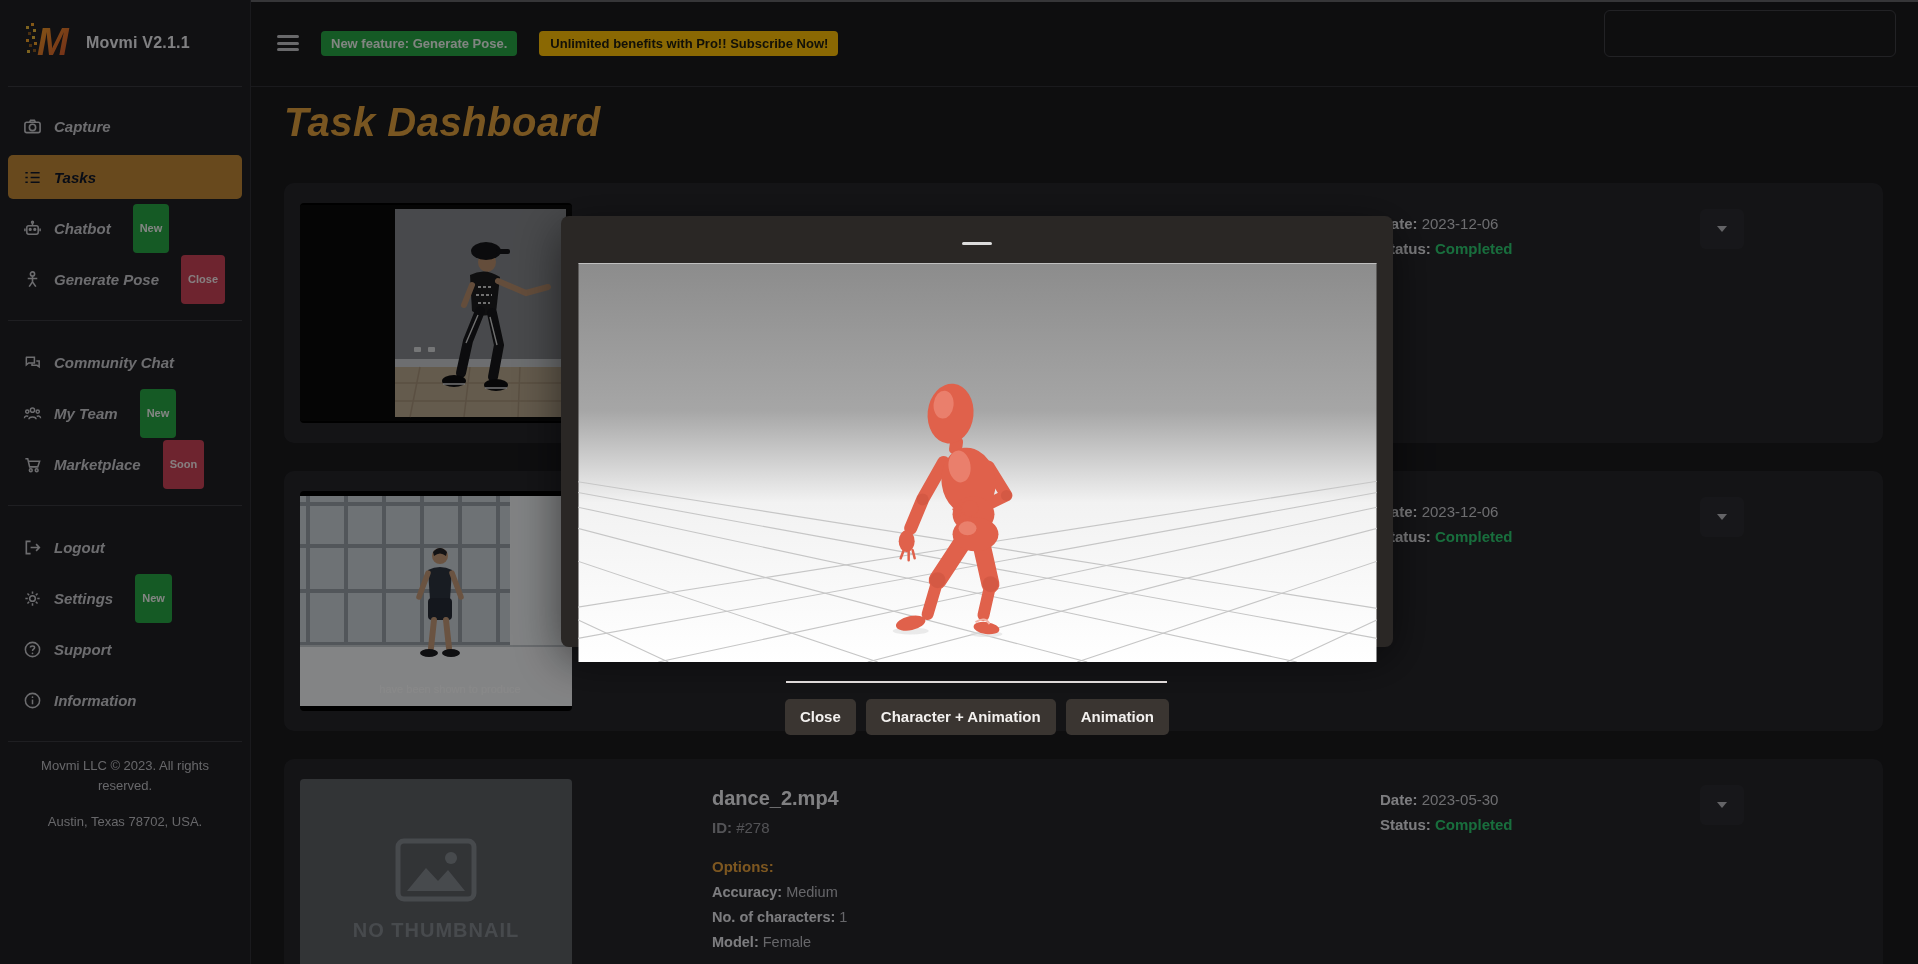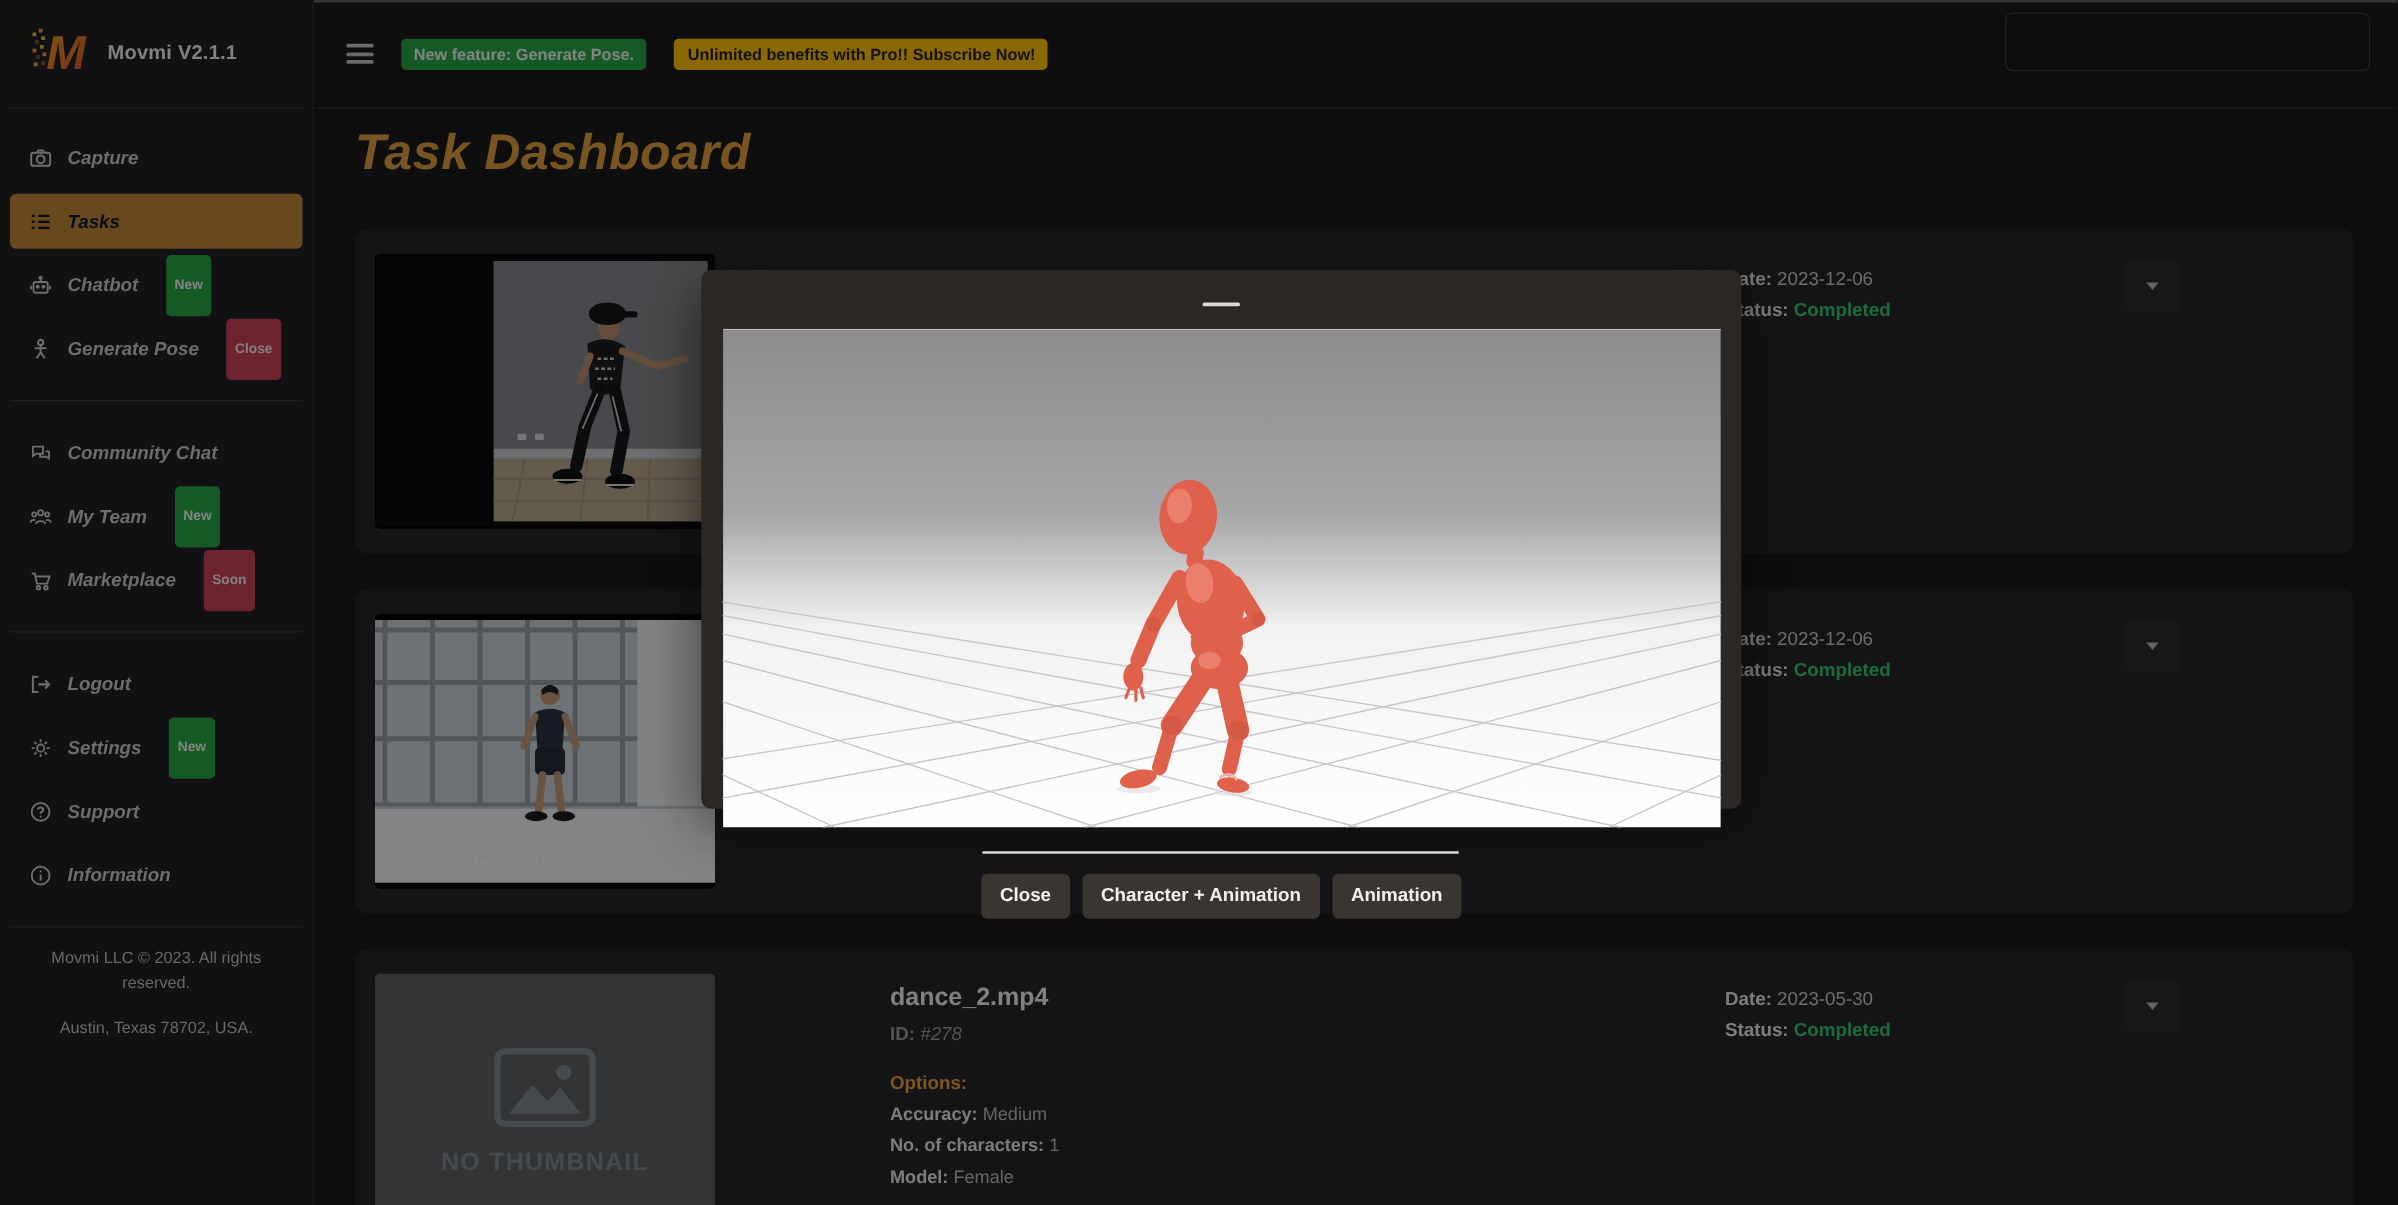--- a/index.html
+++ b/index.html
@@ -43,21 +43,21 @@
   .page-title{font-size:40px;font-weight:900;font-style:italic;color:#e0a03d;margin:2px 0 38px 0;letter-spacing:.5px;}
   .card{height:260px;margin-bottom:28px;background:#26262a;border-radius:10px;display:flex;padding:20px 16px;box-sizing:border-box;}
   .thumb-wrap{width:412px;flex:0 0 412px;}
   .thumb{width:272px;height:220px;border-radius:4px;overflow:hidden;background:#000;}
   .thumb svg{display:block;}
   .thumb.nothumb{background:#5d6065;display:flex;flex-direction:column;align-items:center;justify-content:center;gap:16px;}
   .nothumb-text{font-size:20px;font-weight:800;color:#84898f;letter-spacing:1px;}
   .info{flex:1;color:#d9d9de;padding-top:8px;}
   .task-title{font-size:20px;font-weight:800;color:#ededf0;}
   .task-id{font-size:15px;color:#9a9aa0;font-weight:700;margin-top:9px;}
-  .task-id .idval{font-weight:400;font-style:italic;}
+  .task-id .idval{font-weight:400;}
   .opt-head{font-size:15px;font-weight:800;color:#e8a13c;margin-top:22px;}
   .opt-row{font-size:14.5px;margin-top:9px;color:#bcbcc2;}
   .opt-row b{color:#e6e6ea;font-weight:700;}
   .meta{width:320px;flex:0 0 320px;padding-top:12px;font-size:15px;}
   .meta-row{margin-bottom:8px;color:#c9c9ce;}
   .meta-row b{color:#e6e6ea;font-weight:700;}
   .status-val{color:#2ecc71;font-weight:700;}
   .actions{width:167px;flex:0 0 167px;padding-top:6px;}
   .caret-btn{width:44px;height:40px;border-radius:6px;background:#2c2c31;border:none;display:flex;align-items:center;justify-content:center;cursor:pointer;}
   .caret{width:0;height:0;border-left:5px solid transparent;border-right:5px solid transparent;border-top:6px solid #b9b9be;}

